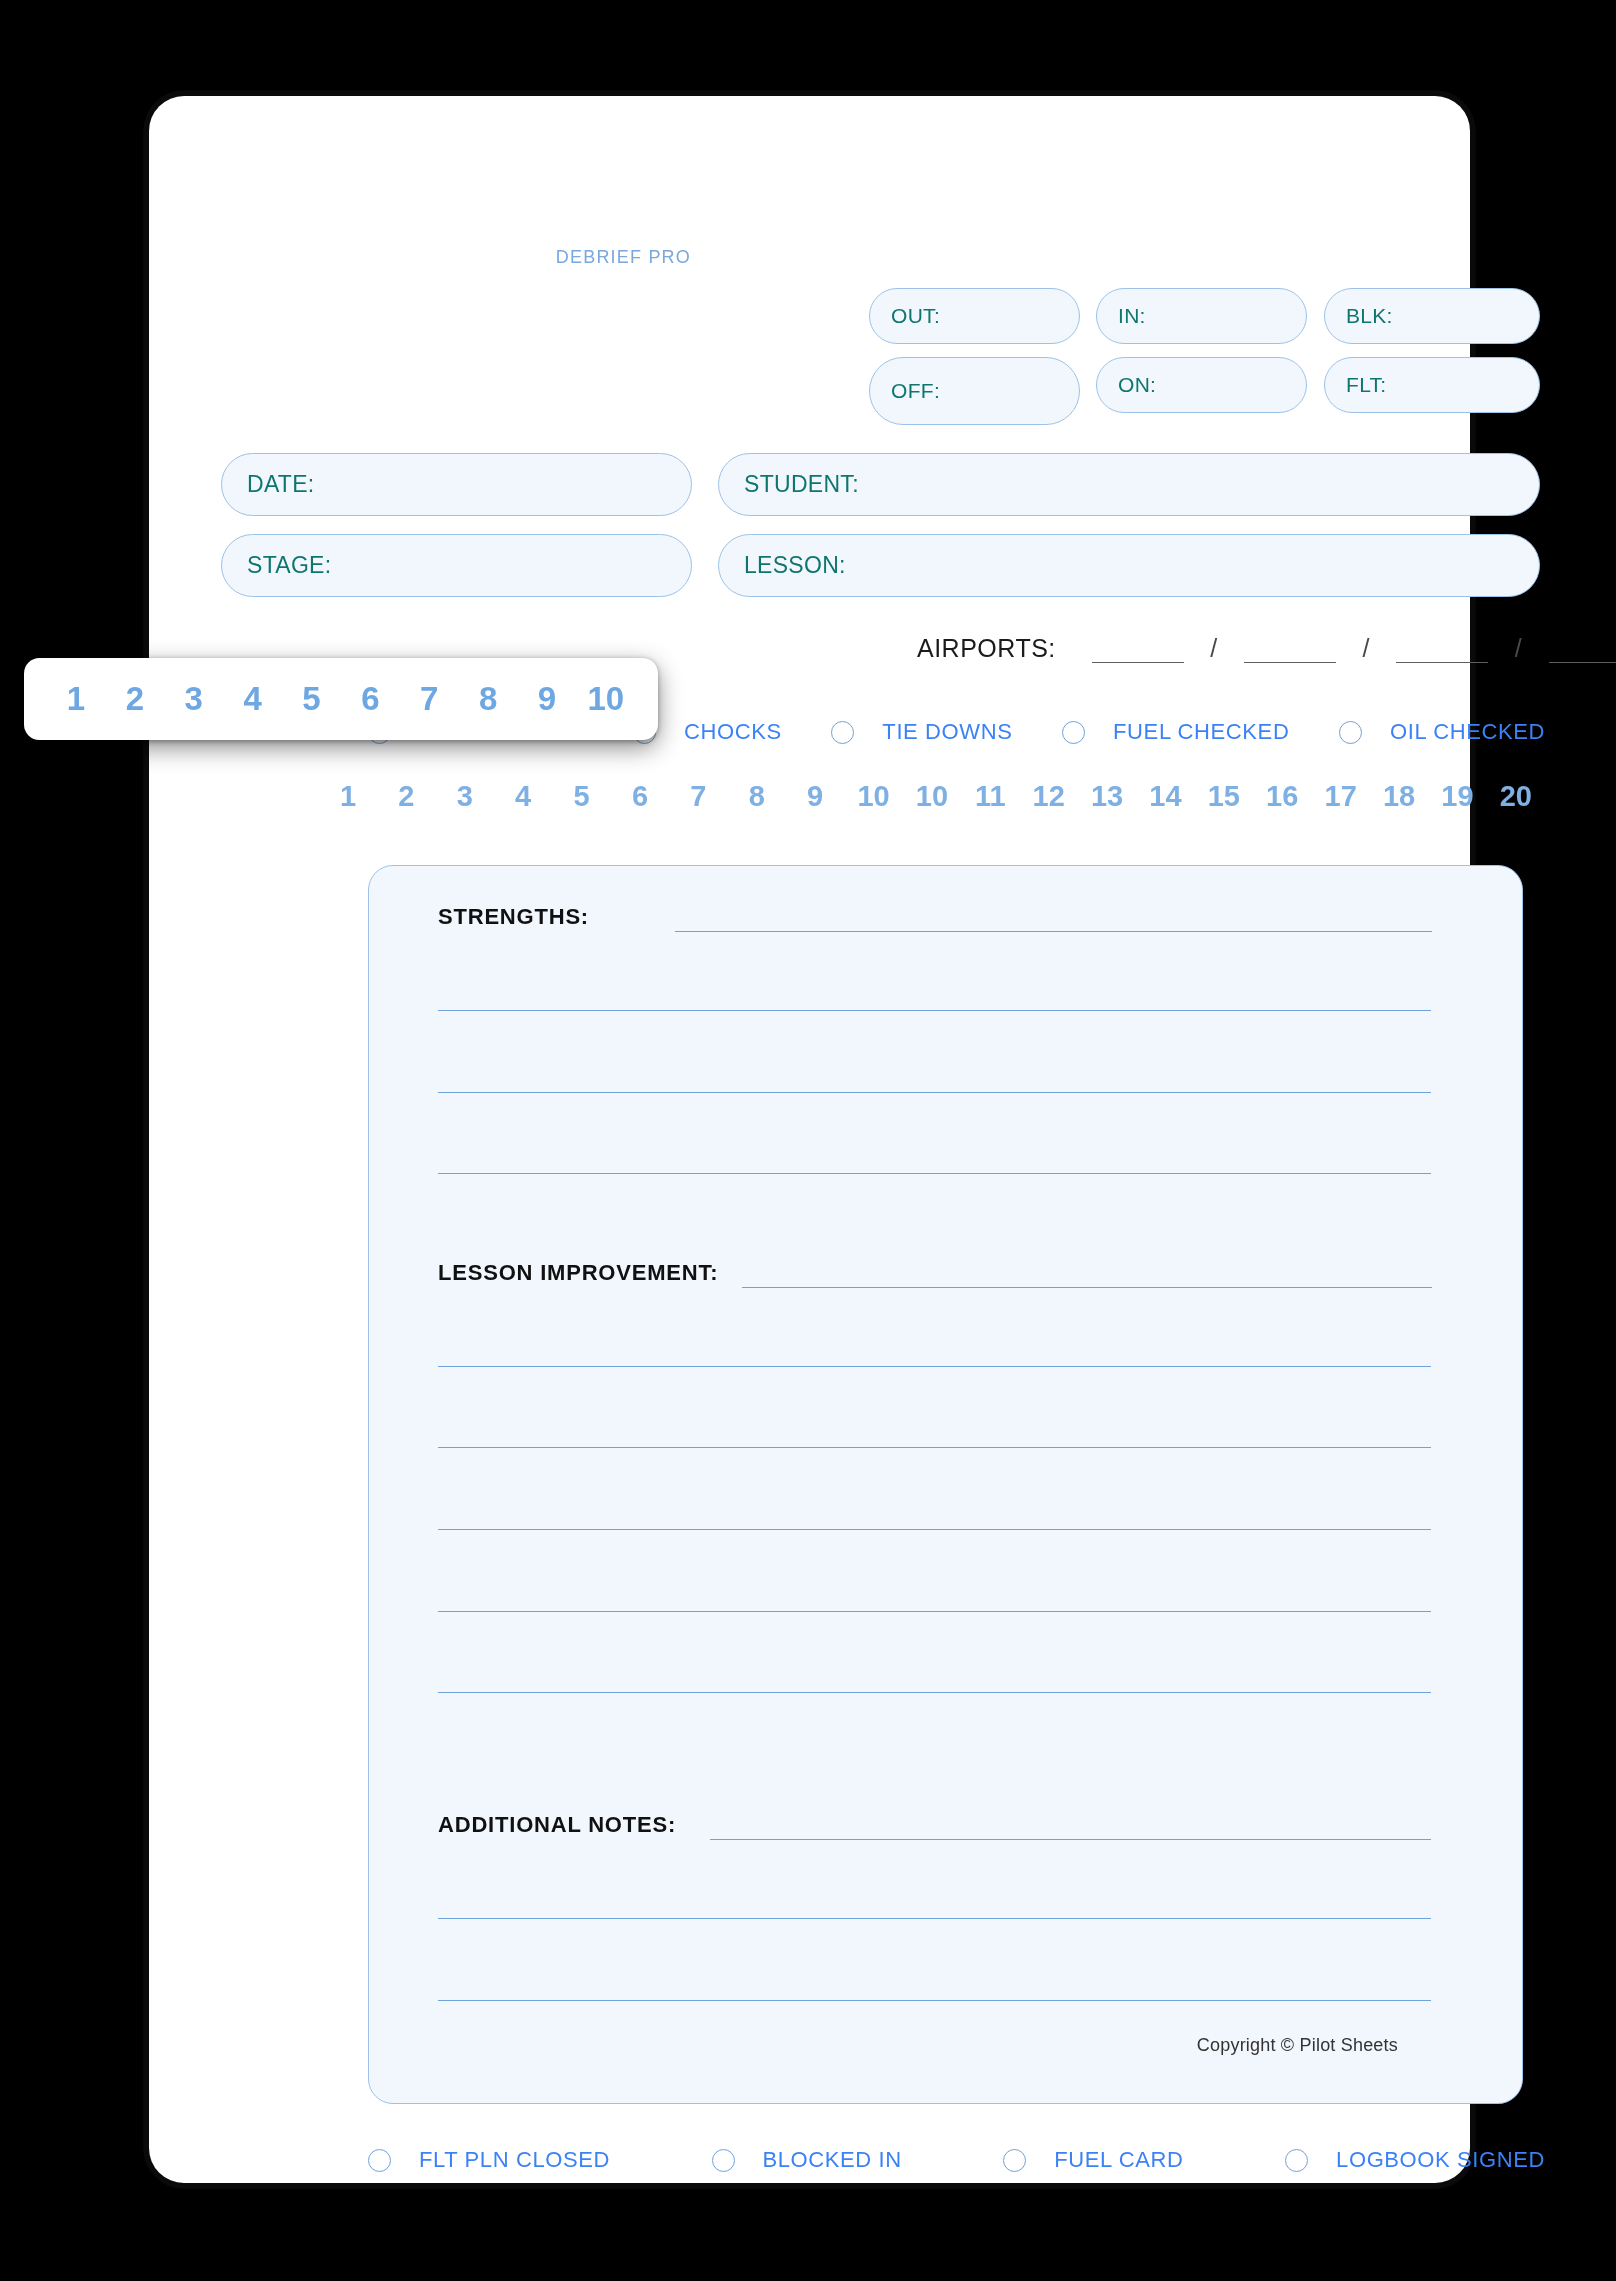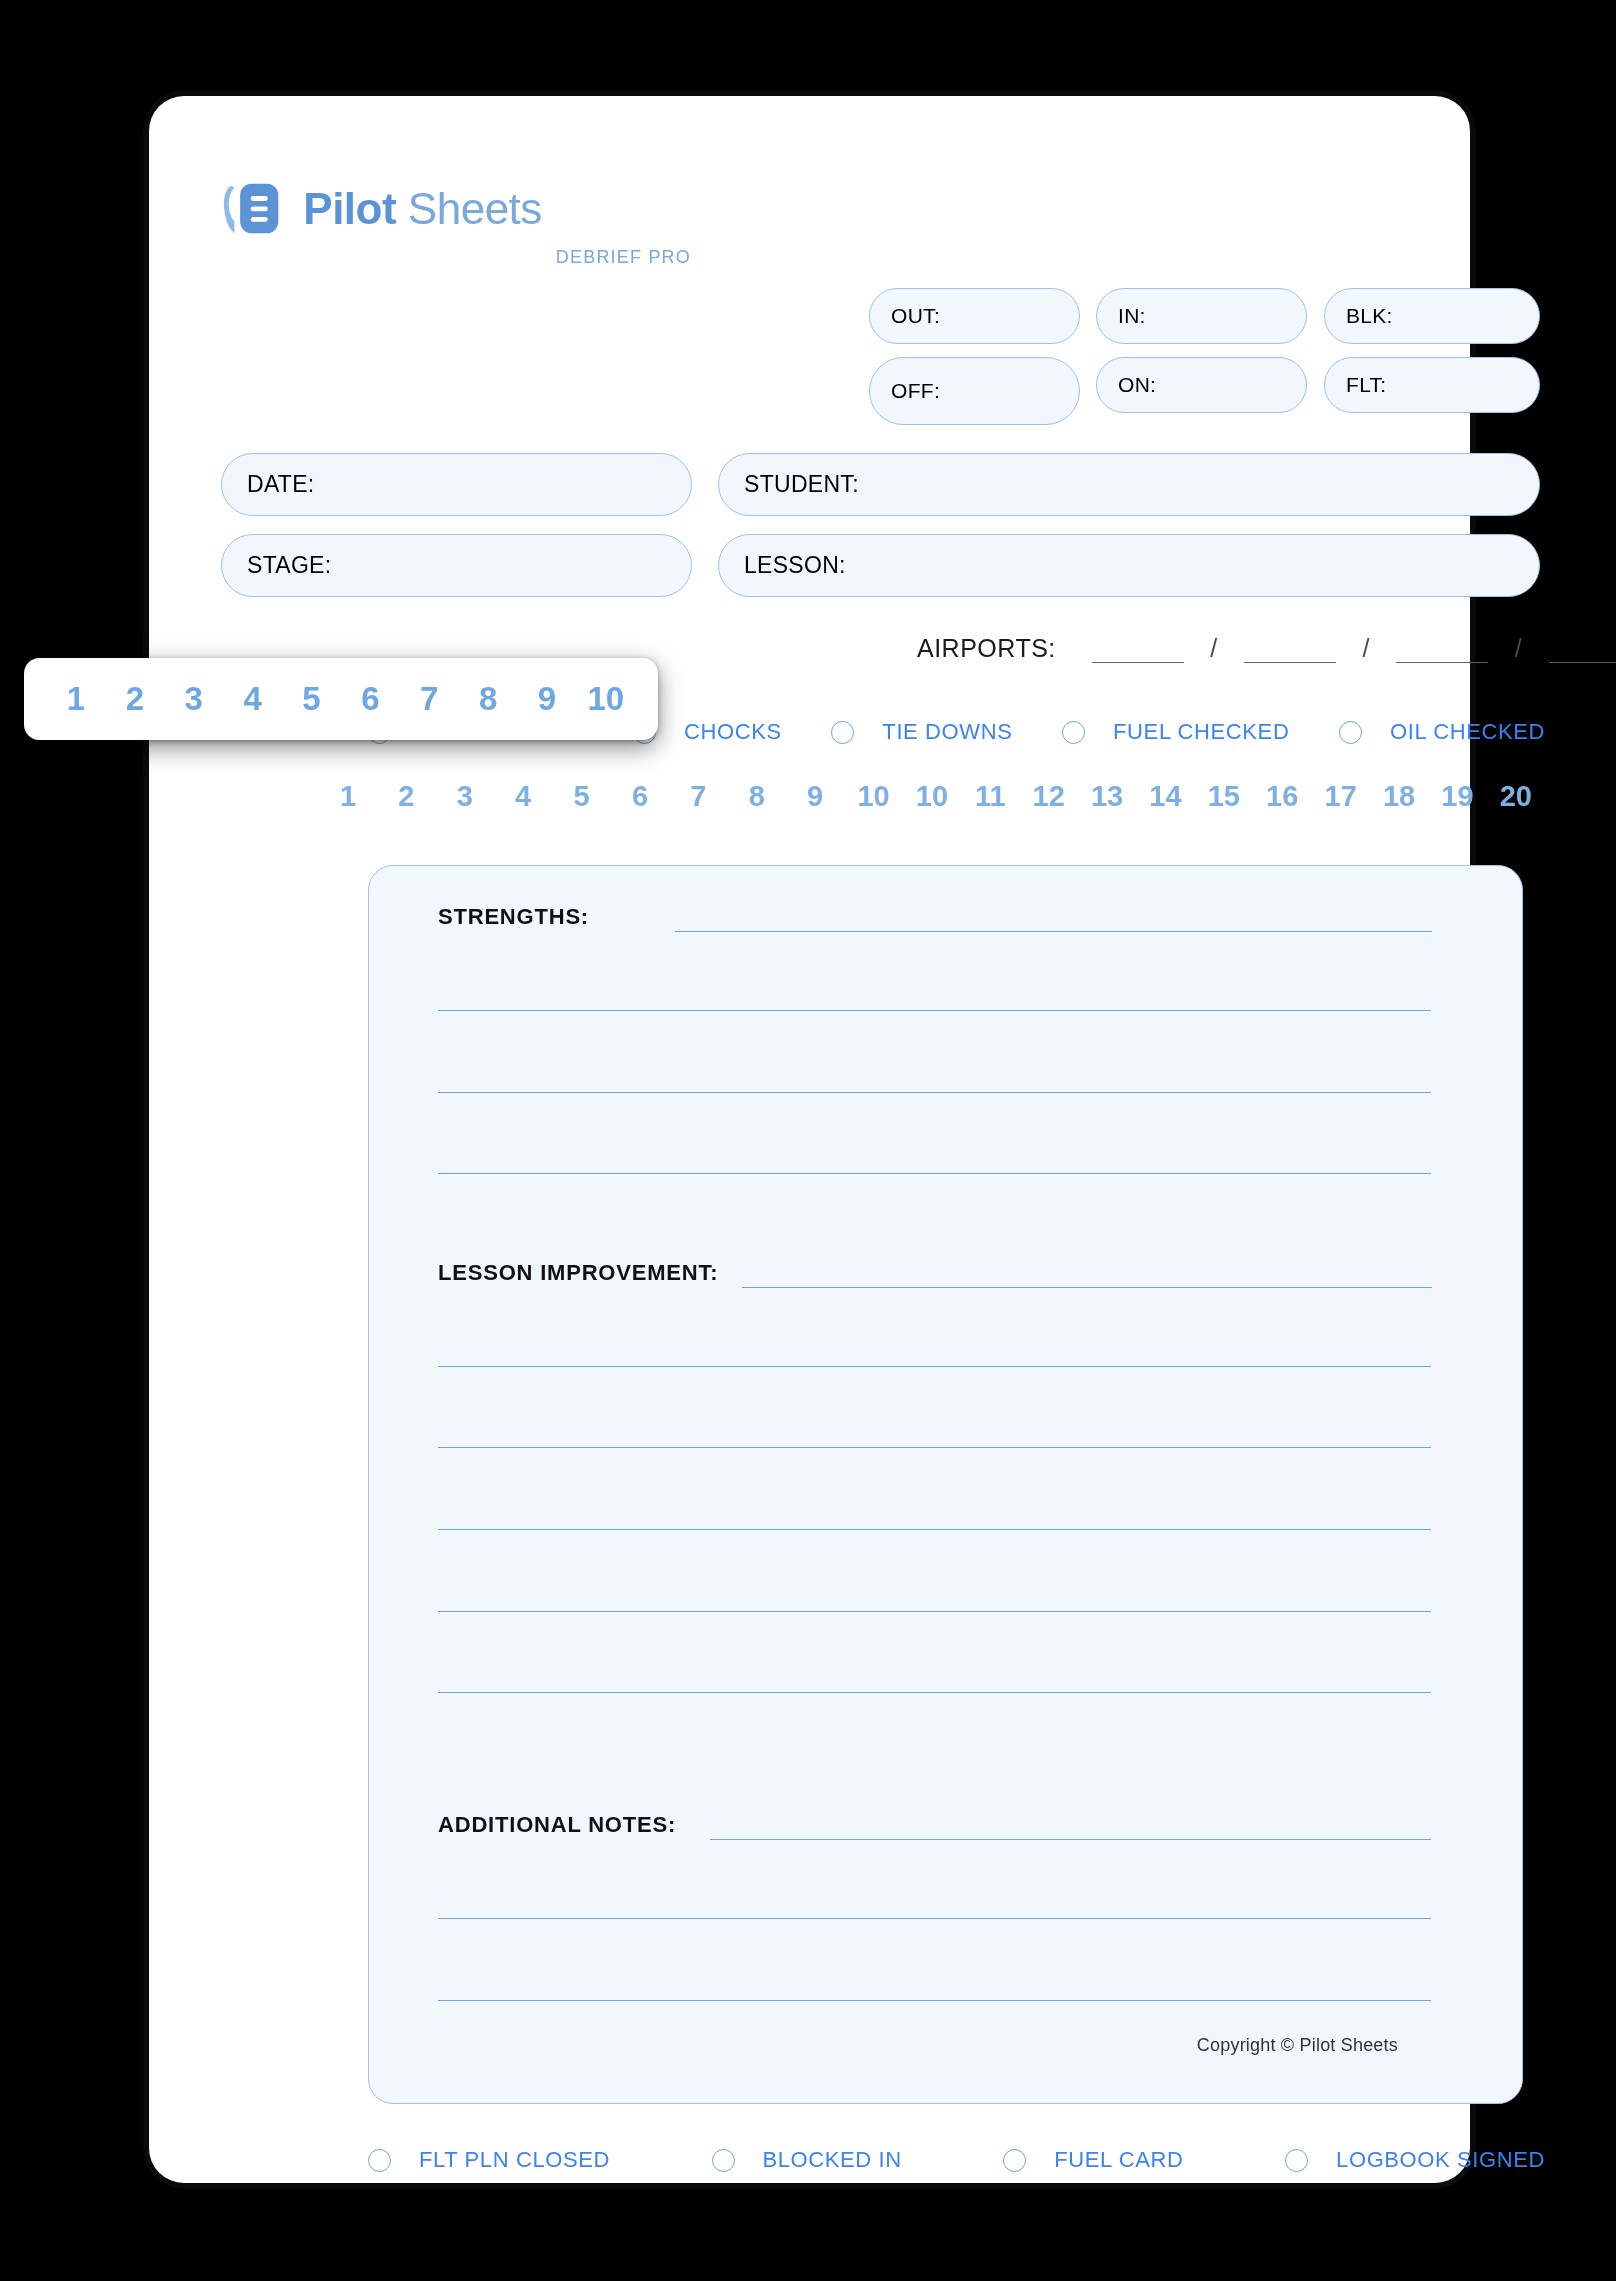--- a/index.html
+++ b/index.html
@@ -78,21 +78,21 @@
   .pill {
     position: absolute;
     box-sizing: border-box;
     border: 1.9px solid #9cc2e8;
     border-radius: 960px;
     background: #f2f7fd;
     display: flex;
     align-items: center;
     padding-left: 25px;
     font-size: 23px;
-    color: #000000;
+    color: #0f766e;
     letter-spacing: 0.3px;
   }
   .pill.small { font-size: 21px; padding-left: 21px; }
 
   
   .airports {
     position: absolute;
     left: 768px;
     top: 538px;
     display: flex;
@@ -214,35 +214,20 @@
     letter-spacing: 0.2px;
   }
 </style>
 </head>
 <body>
 
 <div id="root">
   <div class="sheet">
     <div class="sheet-inner">
 
-      <div class="logo-wrap">
-        <span class="logo-mark">
-          <svg width="65" height="61" viewBox="0 0 68 64" xmlns="http://www.w3.org/2000/svg">
-            <path d="M10 8 Q2 14 3 30 Q4 50 14 58 L14 46 Q8 38 8 28 Q8 16 14 10 Z" fill="#8fb9e6"></path>
-            <rect x="20" y="6" width="40" height="52" rx="12" fill="#5b93d6"></rect>
-            <rect x="31" y="19" width="18" height="5" rx="2.5" fill="#ffffff"></rect>
-            <rect x="31" y="30" width="18" height="5" rx="2.5" fill="#ffffff"></rect>
-            <rect x="31" y="41" width="18" height="5" rx="2.5" fill="#ffffff"></rect>
-          </svg>
-        </span>
-        <span class="logo-text">
-          <span>Pilot</span>
-          <span class="light">Sheets</span>
-        </span>
-      </div>
       <div class="logo-sub">DEBRIEF PRO</div>
 
       <div class="pill small" style="left:720px; top:192px; width:211px; height:56px;">
         <span>OUT:</span>
       </div>
       <div class="pill small" style="left:947px; top:192px; width:211px; height:56px;">
         <span>IN:</span>
       </div>
       <div class="pill small" style="left:1175px; top:192px; width:216px; height:56px;">
         <span>BLK:</span>

